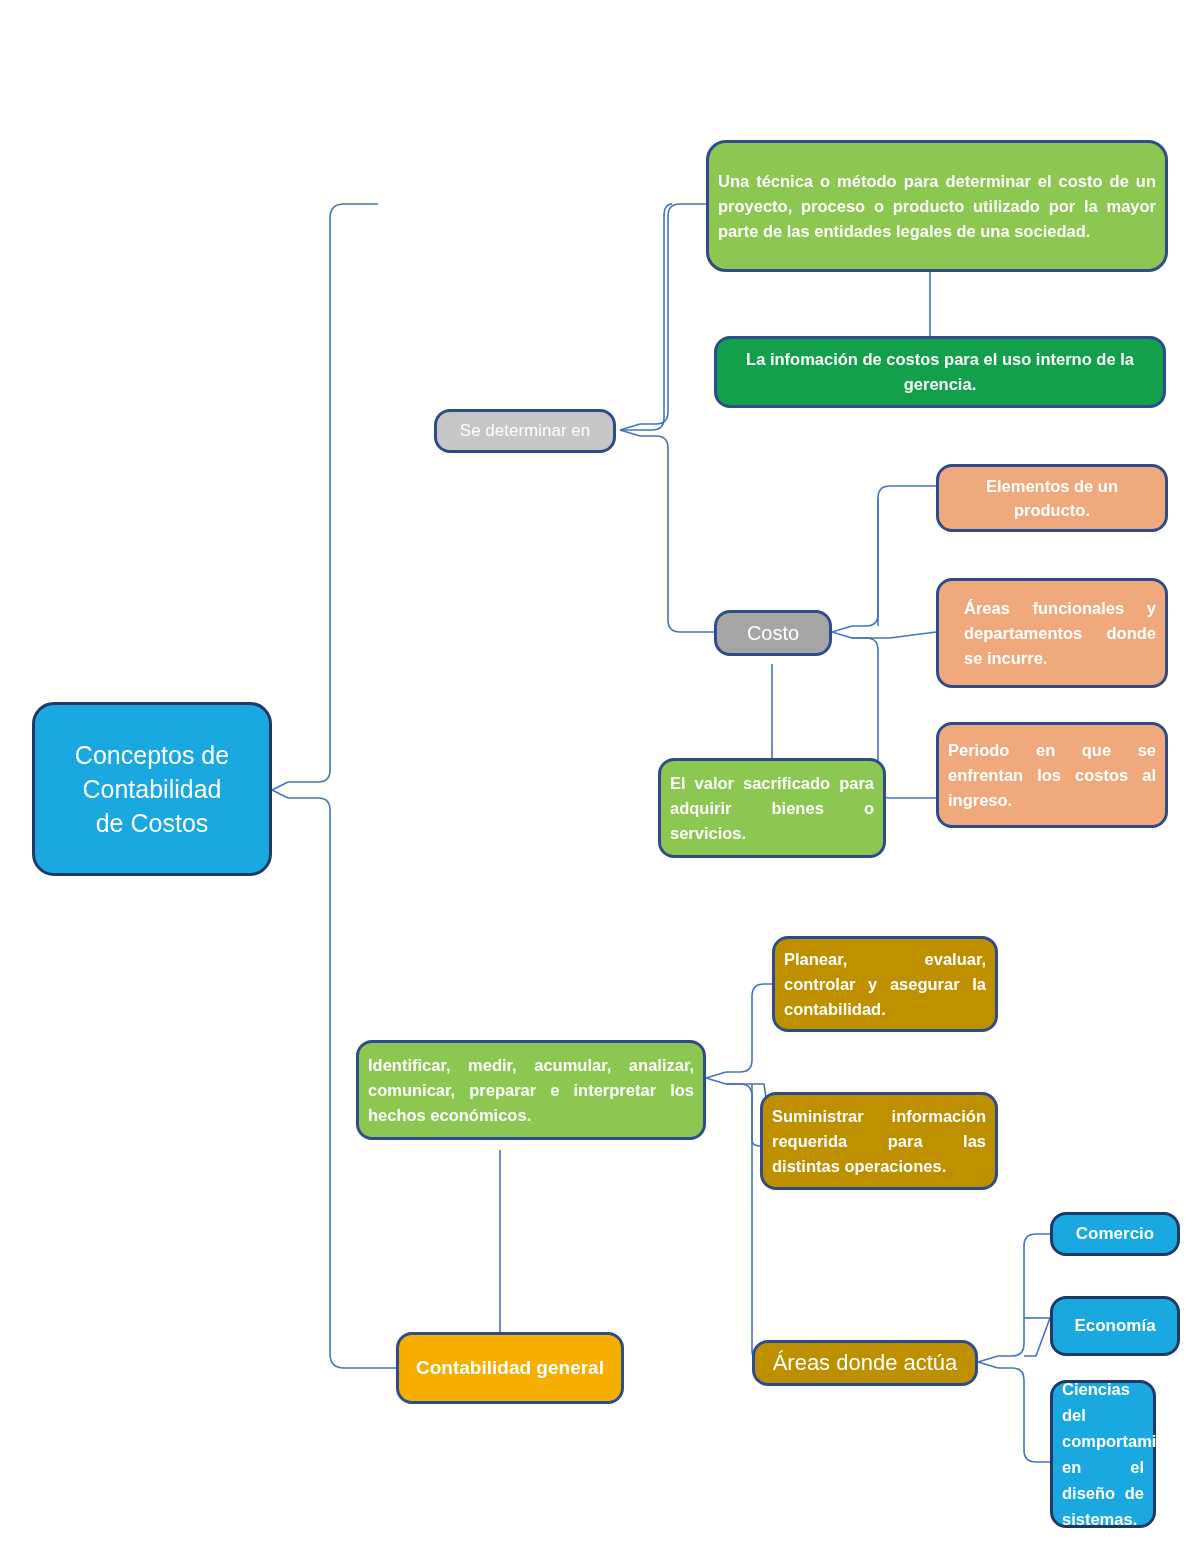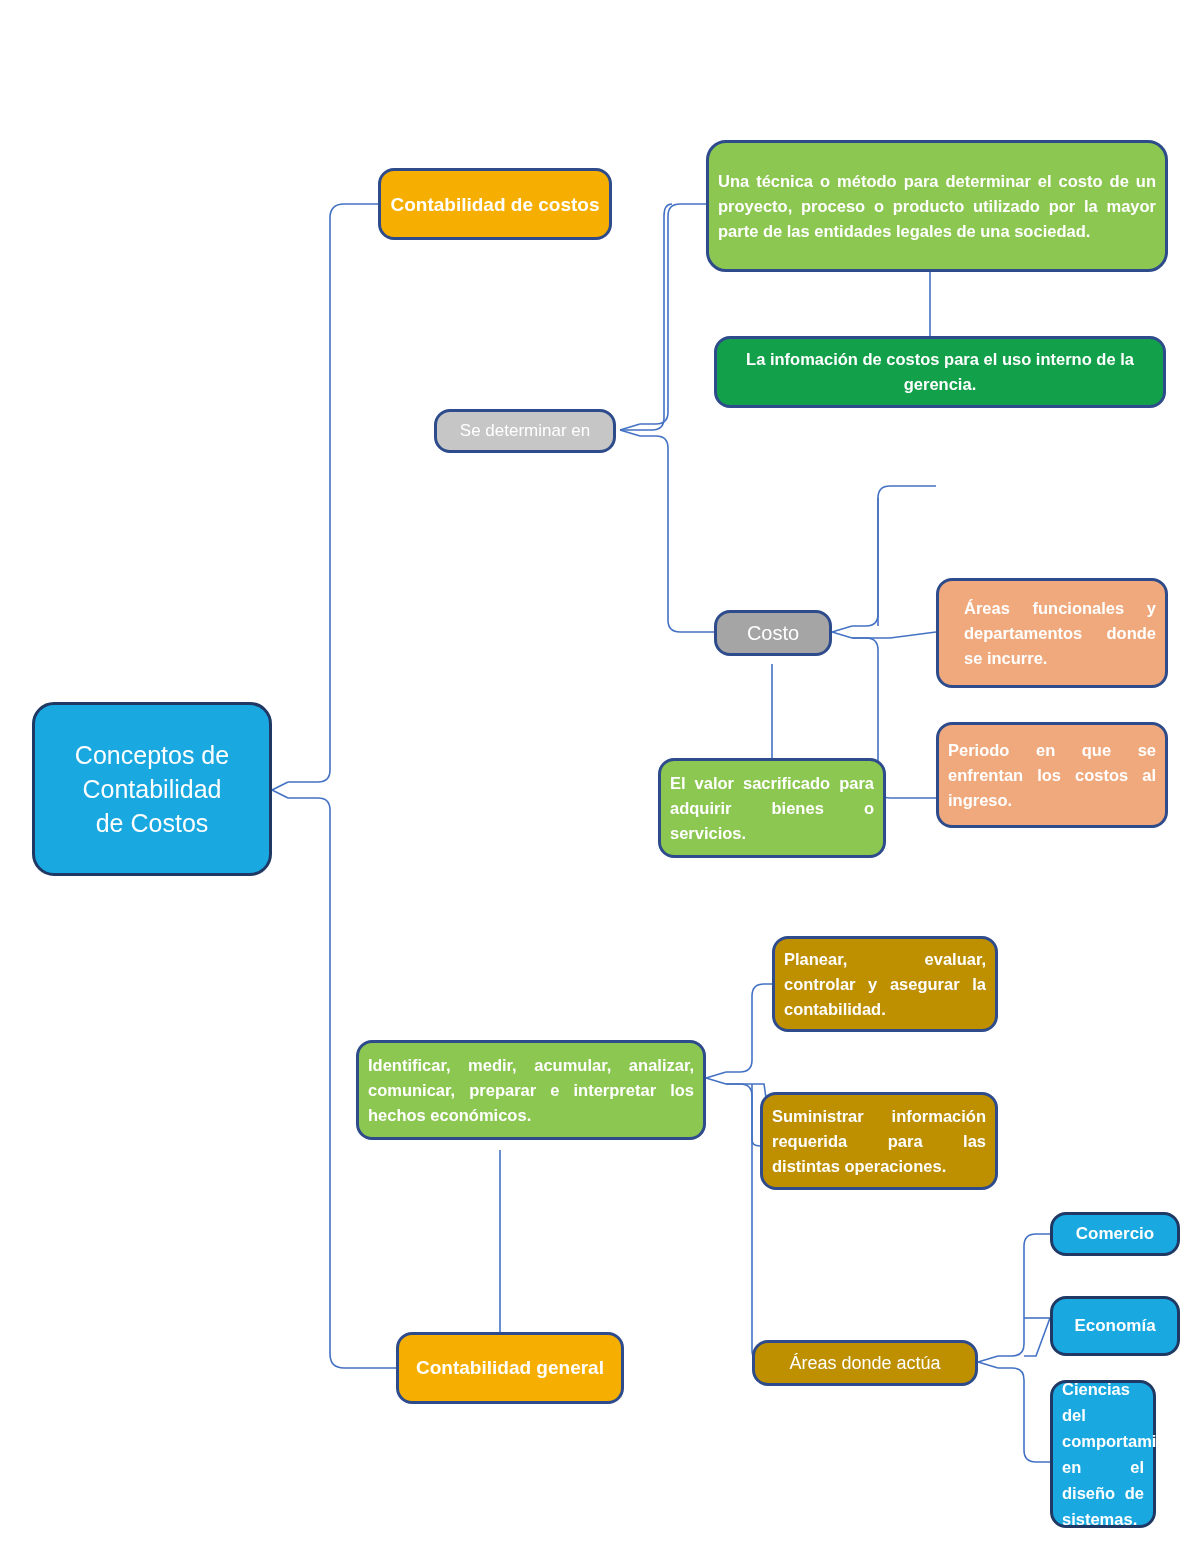--- a/index.html
+++ b/index.html
@@ -72,40 +72,40 @@
       <path d="M998 1368 L1012 1368 Q1024 1368 1024 1380 L1024 1450 Q1024 1462 1036 1462 L1050 1462"></path>
     </g>
   </svg>
 
   <div class="node cyan ctr" style="left:32px;top:702px;width:240px;height:174px;border-radius:22px;font-size:25px;line-height:34px;">
     <span class="txt" style="white-space:pre-line;">Conceptos de
 Contabilidad
 de Costos</span>
   </div>
 
-  <div class="node amber ctr b" style="left:378px;top:168px;width:234px;height:72px;font-size:19px;line-height:27px;">
-    <span class="txt">Contabilidad de costos</span>
-  </div>
 
   <div class="node gray-l ctr" style="left:434px;top:409px;width:182px;height:44px;font-size:17px;line-height:22px;">
     <span class="txt">Se determinar en</span>
   </div>
 
   <div class="node lgreen just b" style="left:706px;top:140px;width:462px;height:132px;font-size:16.5px;line-height:25px;border-radius:20px;align-items:center;">
     <span class="txt">Una técnica o método para determinar el costo de un proyecto, proceso o producto utilizado por la mayor parte de las entidades legales de una sociedad.</span>
   </div>
 
   <div class="node dgreen ctr b" style="left:714px;top:336px;width:452px;height:72px;font-size:16.5px;line-height:25px;">
     <span class="txt">La infomación de costos para el uso interno de la gerencia.</span>
   </div>
 
   <div class="node gray-d ctr" style="left:714px;top:610px;width:118px;height:46px;font-size:20px;line-height:26px;">
     <span class="txt">Costo</span>
   </div>
 
+  <div class="node peach ctr b" style="left:936px;top:464px;width:232px;height:68px;font-size:16.5px;line-height:24px;">
+    <span class="txt">Elementos de un producto.</span>
+  </div>
 
   <div class="node peach just b" style="left:936px;top:578px;width:232px;height:110px;font-size:16.5px;line-height:25px;padding-left:16px;">
     <span class="txt">Áreas funcionales y departamentos donde se incurre.</span>
   </div>
 
   <div class="node peach just b" style="left:936px;top:722px;width:232px;height:106px;font-size:16.5px;line-height:25px;">
     <span class="txt">Periodo en que se enfrentan los costos al ingreso.</span>
   </div>
 
   <div class="node lgreen just b" style="left:658px;top:758px;width:228px;height:100px;font-size:16.5px;line-height:25px;">
@@ -121,21 +121,21 @@
   </div>
 
   <div class="node gold just b" style="left:772px;top:936px;width:226px;height:96px;font-size:16.5px;line-height:25px;">
     <span class="txt">Planear, evaluar, controlar y asegurar la contabilidad.</span>
   </div>
 
   <div class="node gold just b" style="left:760px;top:1092px;width:238px;height:98px;font-size:16.5px;line-height:25px;">
     <span class="txt">Suministrar información requerida para las distintas operaciones.</span>
   </div>
 
-  <div class="node gold ctr" style="left:752px;top:1340px;width:226px;height:46px;font-size:18px;line-height:24px;">
+  <div class="node gold ctr" style="left:752px;top:1340px;width:226px;height:46px;font-size:22px;line-height:24px;">
     <span class="txt">Áreas donde actúa</span>
   </div>
 
   <div class="node cyan ctr b" style="left:1050px;top:1212px;width:130px;height:44px;font-size:17px;line-height:24px;">
     <span class="txt">Comercio</span>
   </div>
 
   <div class="node cyan ctr b" style="left:1050px;top:1296px;width:130px;height:60px;font-size:17px;line-height:24px;">
     <span class="txt">Economía</span>
   </div>

